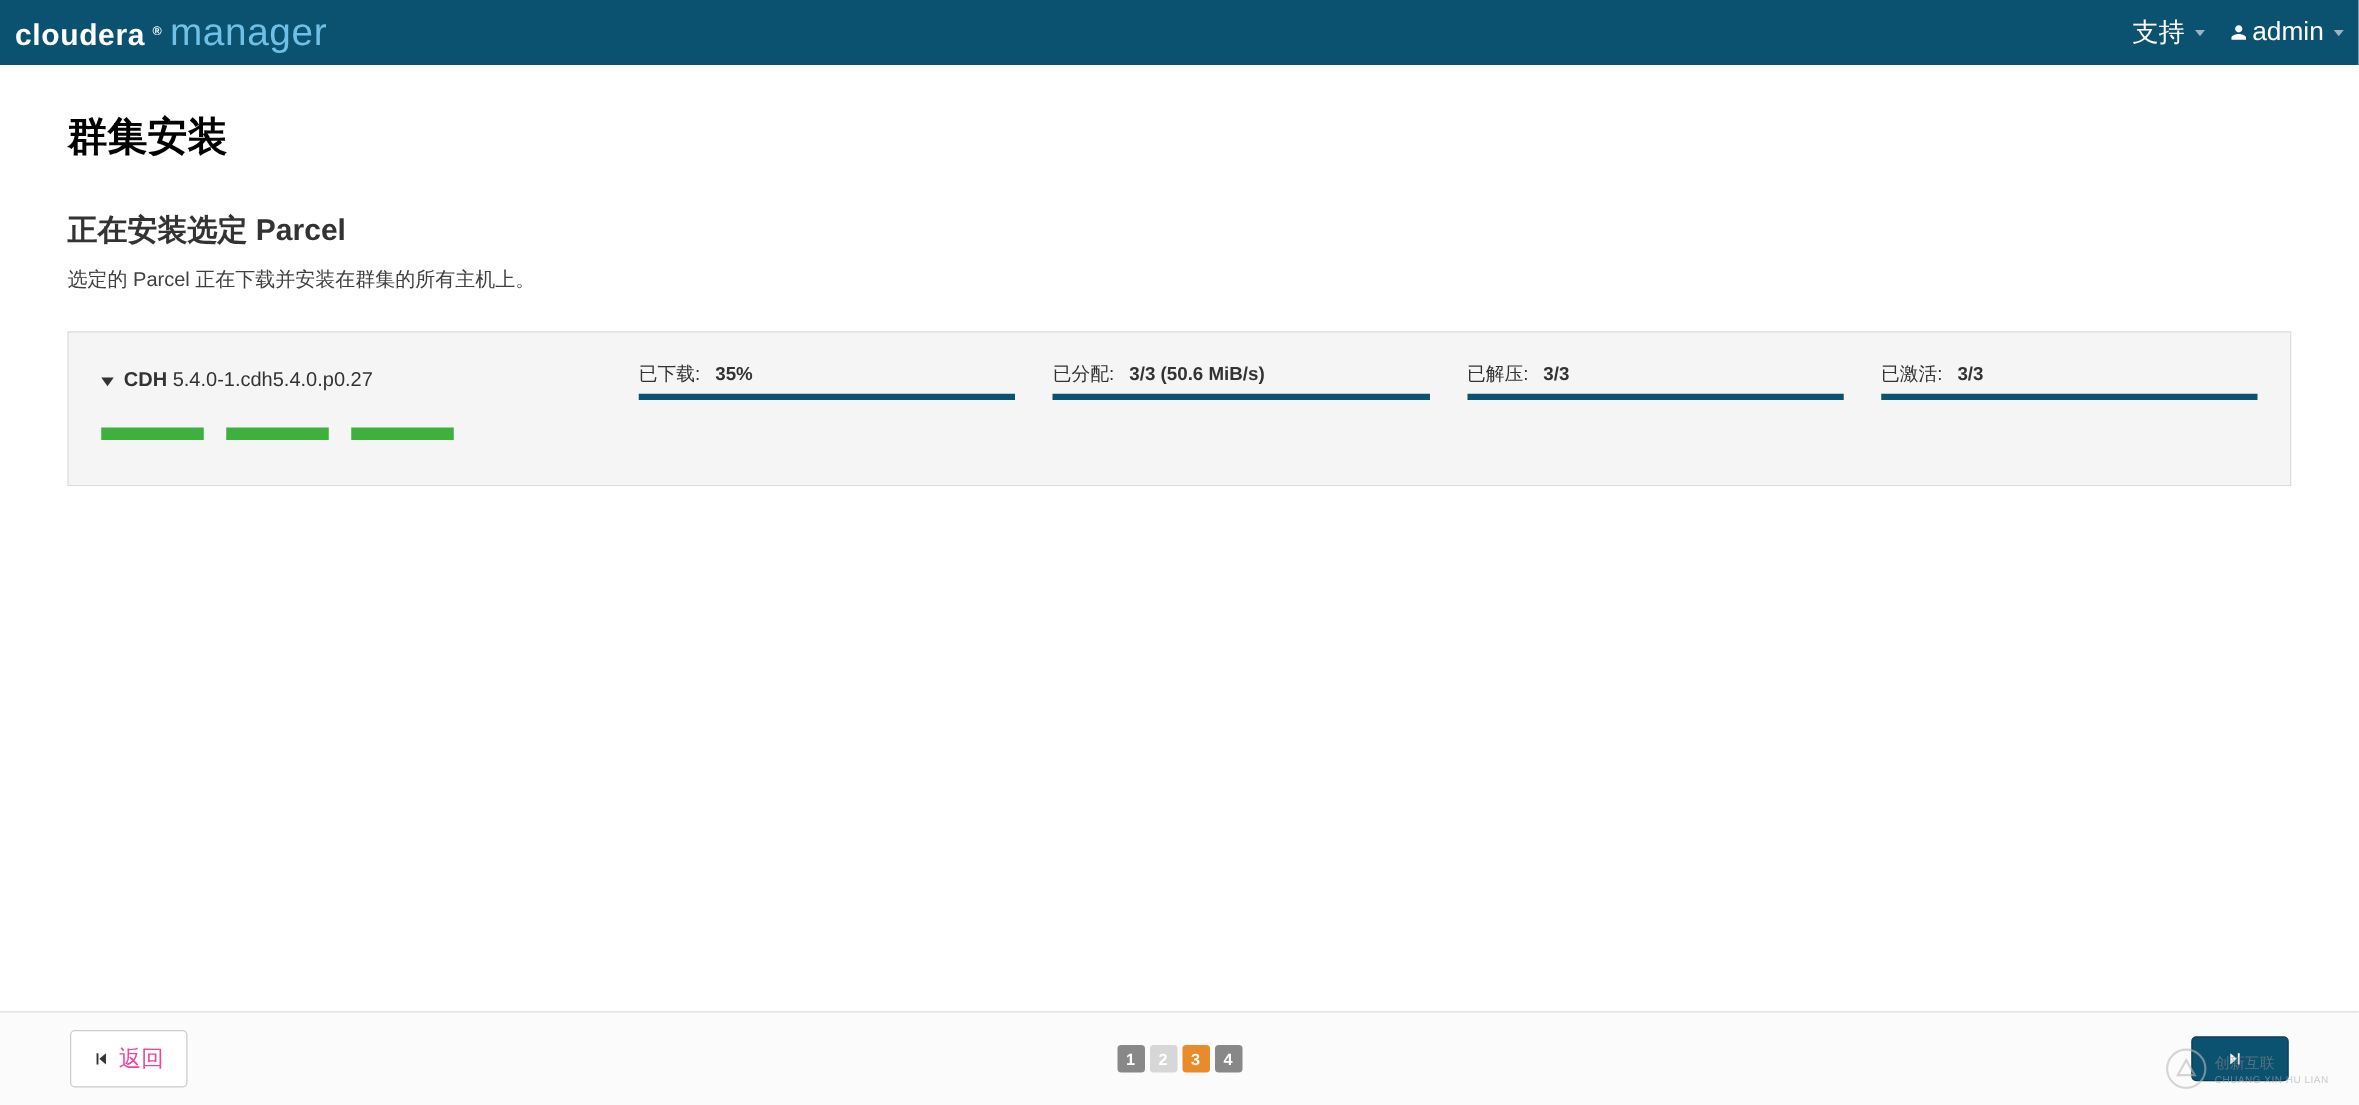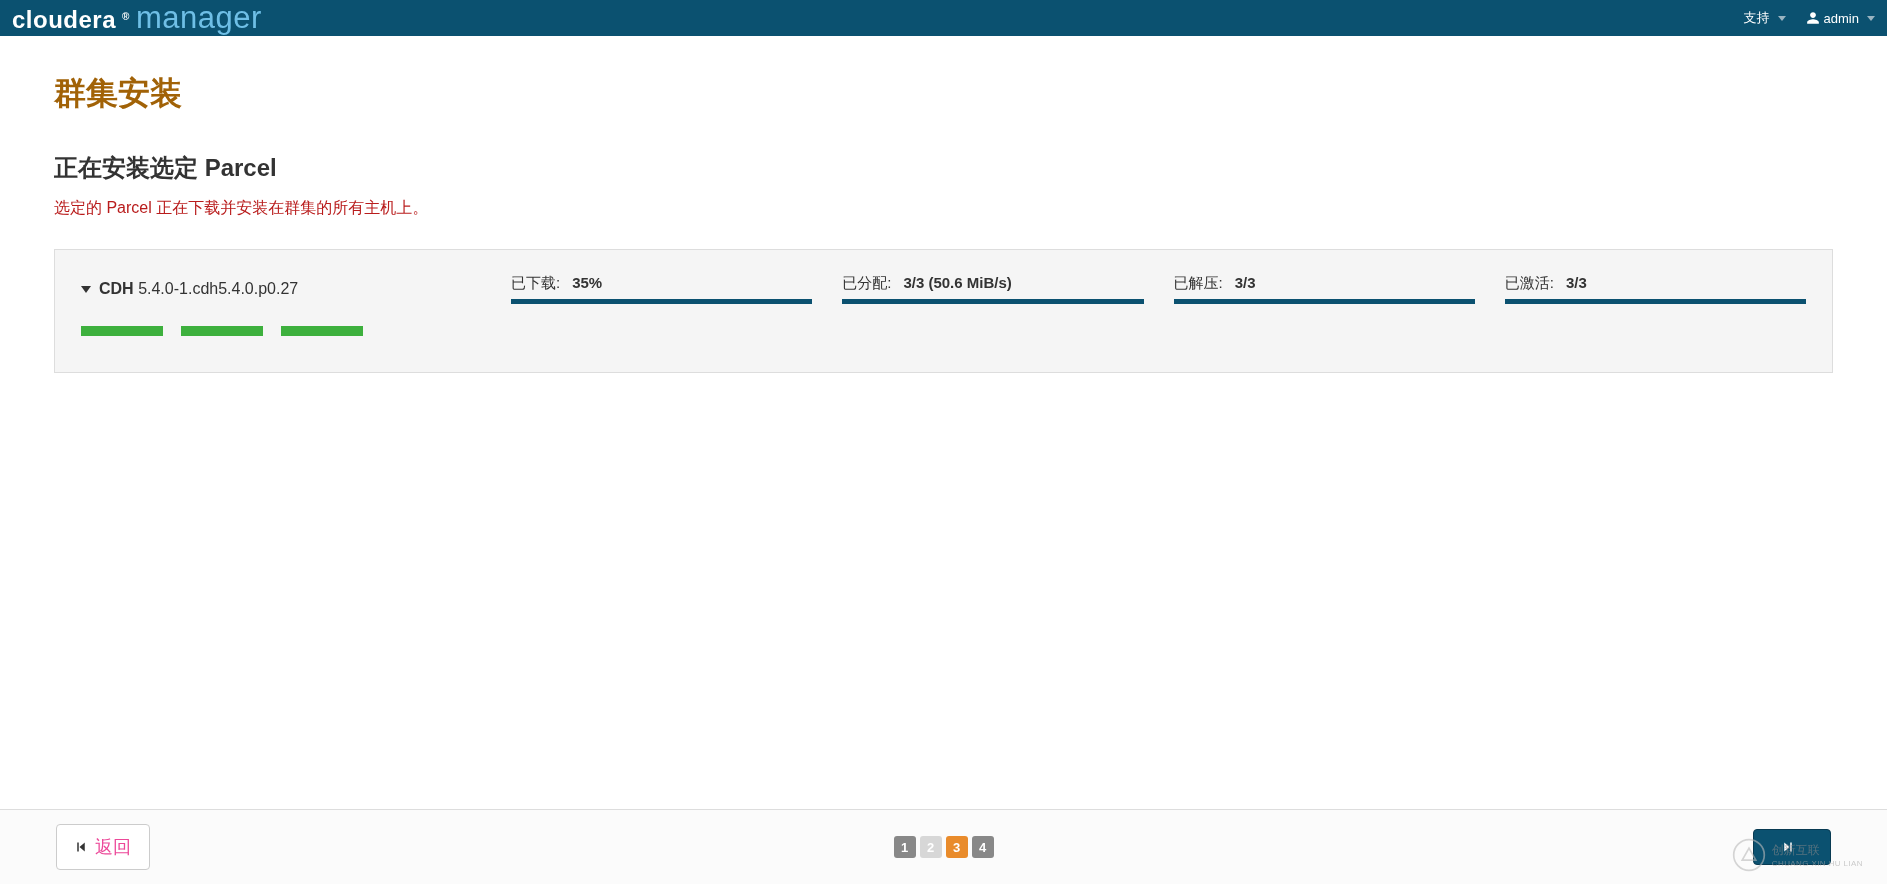--- a/index.html
+++ b/index.html
@@ -7,21 +7,21 @@
     font-family: "Helvetica Neue", Helvetica, Arial, "Microsoft YaHei", sans-serif;
     font-size: 14px;
     color: #333;
     background: #fff;
     width: 1887px;
   }
 
   
   .navbar {
     background: #0b5170;
-    height: 36px;
+    height: 52px;
     display: flex;
     align-items: center;
     padding: 0 12px;
   }
   .brand {
     display: flex;
     align-items: baseline;
     gap: 6px;
     color: #7ec7e8;
     font-weight: 700;
@@ -29,34 +29,34 @@
   }
   .brand .cloudera { color: #fff; font-size: 24px; font-weight: 700; }
   .brand .tm { color:#fff; font-size:10px; position:relative; top:-8px; }
   .brand .manager { color: #6fbfe6; font-size: 31px; font-weight: 400; }
   .nav-right {
     margin-left: auto;
     display: flex;
     align-items: center;
     gap: 20px;
     color: #fff;
-    font-size: 13px;
+    font-size: 21px;
   }
   .nav-right .nav-item { display:flex; align-items:center; gap:4px; cursor:pointer; }
   .caret-down {
     width:0; height:0; border-left:4px solid transparent; border-right:4px solid transparent;
     border-top:5px solid #9ab4c1; margin-left:4px;
   }
   .user-icon { width:14px; height:14px; fill:#fff; display:inline-block; }
 
   
   .container { padding: 36px 54px 0 54px; }
-  h1.page-title { font-size: 32px; font-weight: 700; margin-bottom: 36px; color:#a16207; }
+  h1.page-title { font-size: 32px; font-weight: 700; margin-bottom: 36px; color:#000000; }
   h3.subheading { font-size: 24px; font-weight: 700; margin-bottom: 14px; }
-  .description { font-size: 16px; color:#b91c1c; margin-bottom: 30px; }
+  .description { font-size: 16px; color:#404040; margin-bottom: 30px; }
 
   .panel {
     border: 1px solid #ddd;
     background: #f5f5f5;
     padding: 12px;
     margin-top: 10px;
   }
   .parcel-row {
     display: flex;
     align-items: center;

